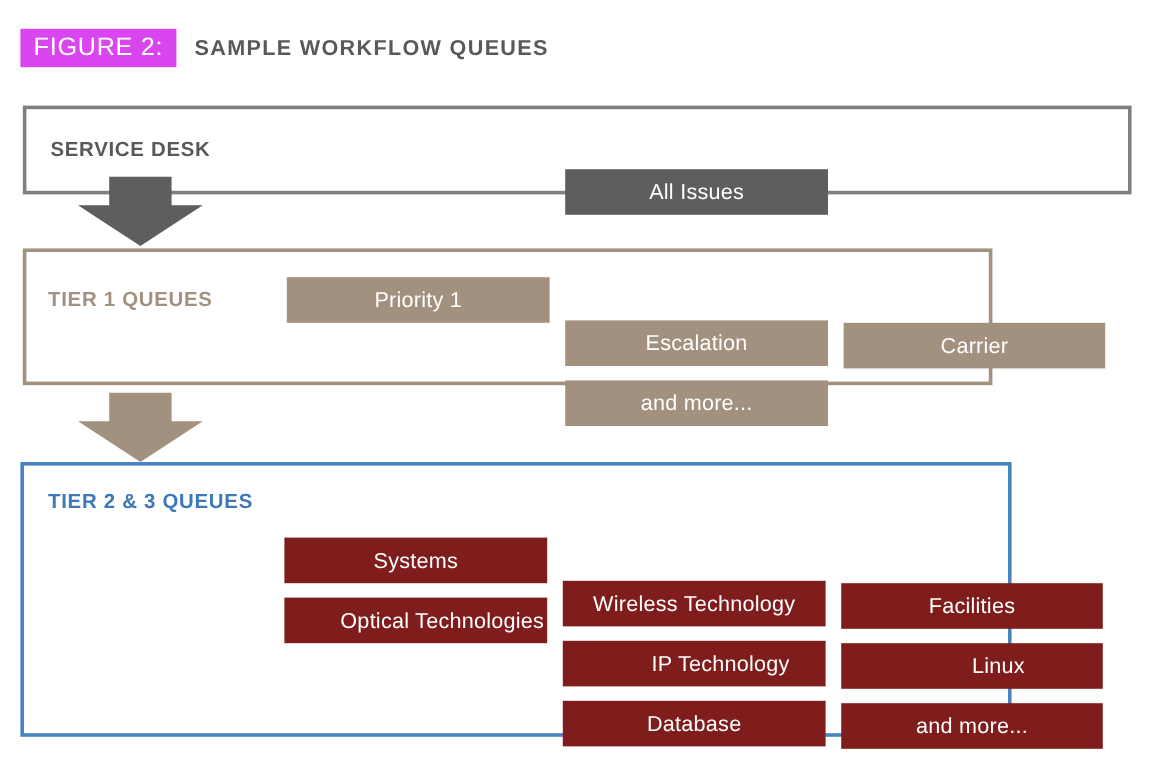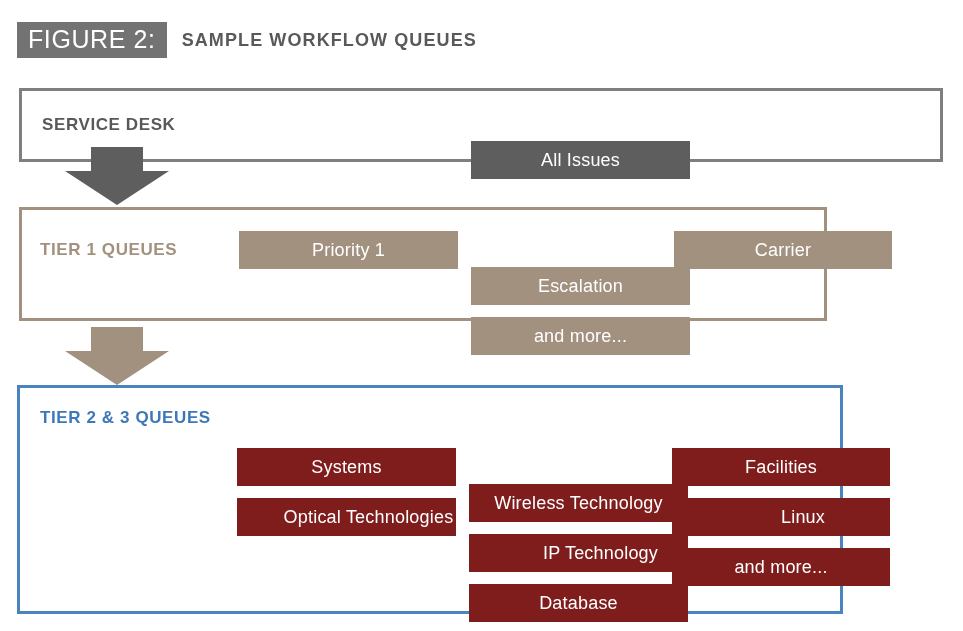--- a/index.html
+++ b/index.html
@@ -18,23 +18,23 @@
   
   #figure-title {
     position: absolute;
     left: 17px;
     top: 22px;
     display: flex;
     align-items: center;
     height: 36px;
   }
   #figure-badge {
-    background: #737373;
+    background: #d946ef;
     color: #ffffff;
-    font-size: 25px;
+    font-size: 21px;
     font-weight: 400;
     letter-spacing: 0.6px;
     padding: 5px 11px 6px 11px;
     line-height: 1;
     white-space: nowrap;
   }
   #figure-heading {
     color: #595959;
     font-size: 18px;
     font-weight: bold;
@@ -110,21 +110,21 @@
     white-space: nowrap;
     height: 38px;
   }
   .chip.gray { background: #5e5e5e; }
   .chip.tan  { background: #a3917f; }
   .chip.blue { background: #7f1d1d; }
 
   
   .col1 { left: 217px; width: 219px; }
   .col2 { left: 449px; width: 219px; margin-top: 36px; }
-  .col3 { left: 652px; width: 218px; }
+  .col3 { left: 681px; width: 218px; margin-top: 38px; }
 
   
   .sd-row  { top: 14px; }
   .t1-row1 { top: 21px; }
   .t1-row2 { top: 71px; }
   .t2-row1 { top: 60px; }
   .t2-row2 { top: 110px; padding-left: 44px; }
   .t2-row3 { top: 160px; }
 
   

